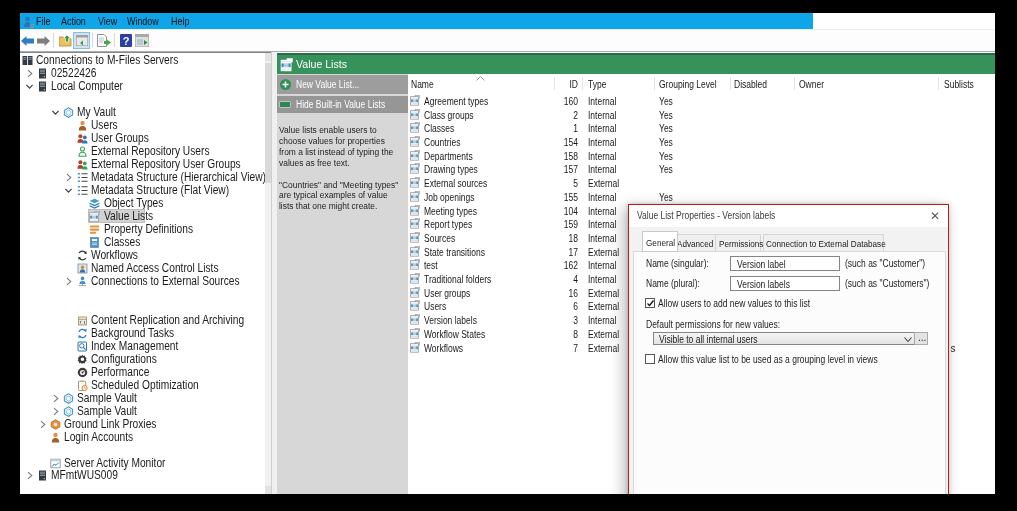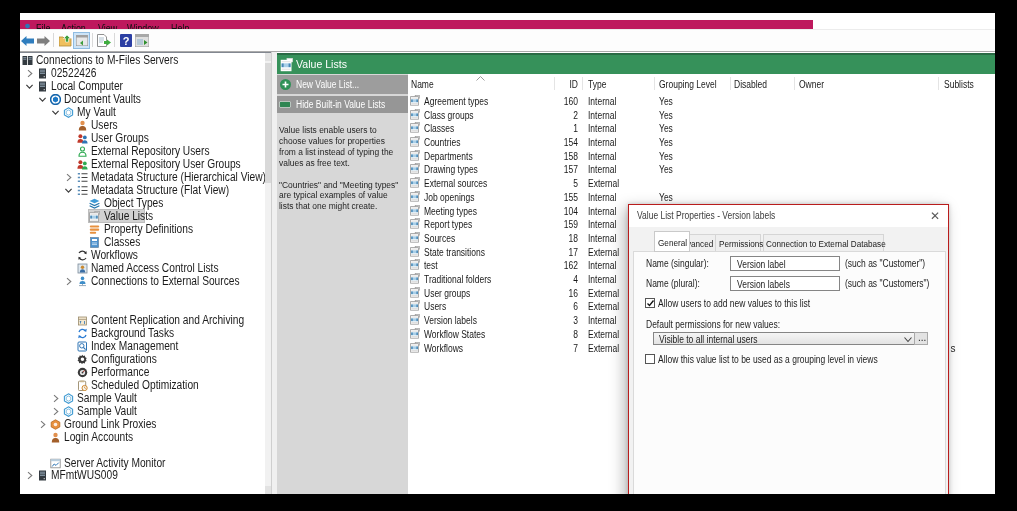--- a/index.html
+++ b/index.html
@@ -1,21 +1,21 @@
 <!DOCTYPE html>
 <html><head>
 <meta charset="utf-8">
 <style>
 html,body{margin:0;padding:0}
 #w{position:relative;width:1017px;height:511px;background:#fff;font-family:"Liberation Sans",sans-serif;overflow:hidden}
 .abs{position:absolute}
 .bar{position:absolute;background:#000;z-index:90}
 .sx{display:inline-block;transform:scaleX(0.85);transform-origin:0 0;white-space:nowrap}
 .sxr{display:inline-block;transform:scaleX(0.85);transform-origin:100% 0;white-space:nowrap}
-#menu{position:absolute;left:20px;top:20px;width:793px;height:16px;background:#be185d;font-size:10.5px;color:#111}
+#menu{position:absolute;left:20px;top:13px;width:793px;height:16px;background:#0ea5e9;font-size:10.5px;color:#111}
 #menu .mi{position:absolute;top:2px}
 #tbar{position:absolute;left:20px;top:29px;width:975px;height:23px;background:#fdfdfd;border-top:1px solid #ececec;border-bottom:1px solid #ababab;box-sizing:border-box}
 .tsep{position:absolute;top:3px;width:1px;height:14px;background:#d9d9d9}
 #tree{position:absolute;left:20px;top:52px;width:251px;height:442px;background:#fff;border-top:1px solid #828790;box-sizing:border-box;overflow:hidden;font-size:12px;color:#1b1b1b}
 .trow{position:absolute;left:0;width:251px;height:13px;white-space:nowrap}
 .trow .lbl{position:absolute;top:1px;line-height:11px}
 .tico{position:absolute;top:1px;width:11px;height:11px}
 .chev{position:absolute;top:2px;width:9px;height:9px}
 #treescroll{position:absolute;left:265px;top:53px;width:6px;height:441px;background:#f1f1f1;z-index:5}
 #splitter{position:absolute;left:271px;top:52px;width:6px;height:442px;background:#f0f0f0;border-left:1px solid #cfcfcf;box-sizing:border-box}
@@ -272,29 +272,20 @@
       </div>
 <div class="trow" style="top:27.3px">
         <svg class="chev" style="left:4.5px" width="9" height="9" viewBox="0 0 9 9">
           <path d="M1.4 2.8 L4.5 6.2 L7.6 2.8" stroke="#3f3f3f" stroke-width="1.2" fill="none"></path>
         </svg>
         <svg class="tico" style="left:17.0px" width="11" height="11">
           <use href="#i-srv"></use>
         </svg>
         <span class="lbl sx" style="left:31.3px">Local Computer</span>
       </div>
-<div class="trow" style="top:40.3px">
-        <svg class="chev" style="left:17.5px" width="9" height="9" viewBox="0 0 9 9">
-          <path d="M1.4 2.8 L4.5 6.2 L7.6 2.8" stroke="#3f3f3f" stroke-width="1.2" fill="none"></path>
-        </svg>
-        <svg class="tico" style="left:30.0px" width="11" height="11">
-          <use href="#i-vaultb"></use>
-        </svg>
-        <span class="lbl sx" style="left:44.3px">Document Vaults</span>
-      </div>
 <div class="trow" style="top:53.3px">
         <svg class="chev" style="left:30.5px" width="9" height="9" viewBox="0 0 9 9">
           <path d="M1.4 2.8 L4.5 6.2 L7.6 2.8" stroke="#3f3f3f" stroke-width="1.2" fill="none"></path>
         </svg>
         <svg class="tico" style="left:43.0px" width="11" height="11">
           <use href="#i-vaultl"></use>
         </svg>
         <span class="lbl sx" style="left:57.3px">My Vault</span>
       </div>
 <div class="trow" style="top:66.2px">
@@ -685,21 +676,21 @@
         <span class="id sxr">7</span>
         <span class="ty sx">External</span>
       </div>
 </div>
 
 <div id="dlg">
   <div id="dtitle">
         <span class="t sx">Value List Properties - Version labels</span>
         <span id="dx">✕</span>
       </div>
-  <div class="tab tabsel" style="left:25px;width:36px">
+  <div class="tab tabsel" style="left:13px;width:36px">
         <span class="tt sx" style="left:3px">General</span>
       </div>
   <div class="tab" style="left:44px;width:58px">
         <span class="tt sx" style="left:3px">Advanced</span>
       </div>
   <div class="tab" style="left:86px;width:46px">
         <span class="tt sx" style="left:3px">Permissions</span>
       </div>
   <div class="tab" style="left:133.5px;width:121px">
         <span class="tt sx" style="left:2px">Connection to External Database</span>

